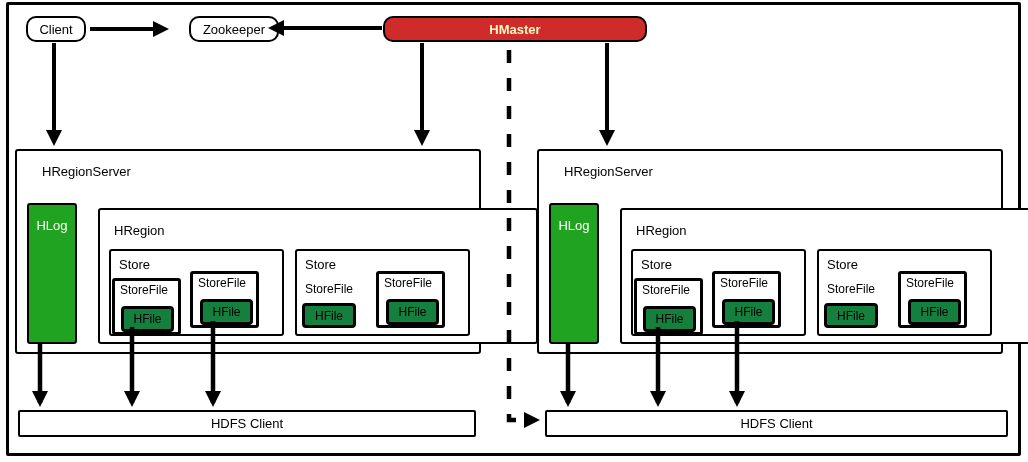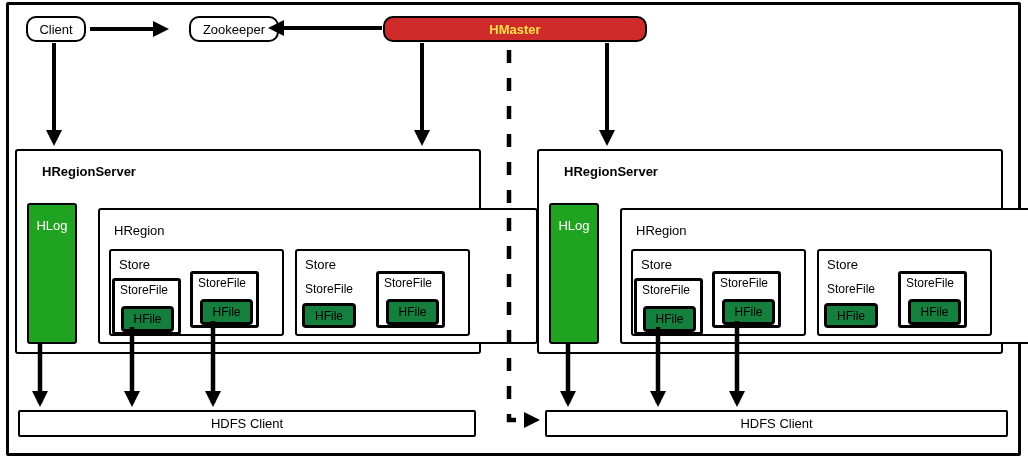--- a/index.html
+++ b/index.html
@@ -18,29 +18,29 @@
   }
   .node{
     position:absolute;background:#fff;border:2px solid var(--ink,#000);
     border-radius:10px;display:flex;align-items:center;justify-content:center;
     font-size:13px;
   }
   .client{left:26px;top:16px;width:60px;height:26px;}
   .zookeeper{left:173px;top:16px;width:90px;height:26px;margin-left:16px;}
   .hmaster{
     left:383px;top:16px;width:264px;height:26px;
-    background:var(--hmaster-red,#d02b2b);color:#fde047;font-weight:bold;
+    background:var(--hmaster-red,#d02b2b);color:#fef9c3;font-weight:bold;
   }
   .server{
     position:absolute;top:149px;width:466px;height:205px;
     border:2px solid var(--ink,#000);border-radius:3px;background:#fff;
   }
   .server-1{left:15px;}
   .server-2{left:537px;}
-  .server-label{position:absolute;left:25px;top:13px;font-size:13px;font-weight:bold;}
+  .server-label{position:absolute;left:25px;top:13px;font-size:13px;}
   .hlog{
     position:absolute;left:10px;top:52px;width:50px;height:141px;
     background:var(--hlog-green,#20a320);border:2px solid var(--ink,#000);
     border-radius:3px;color:#fff;font-weight:normal;font-size:13px;
     text-align:center;padding-top:13px;
   }
   .hregion{
     position:absolute;left:81px;top:57px;width:440px;height:136px;
     border:2px solid var(--ink,#000);border-radius:3px;background:#fff;
   }

